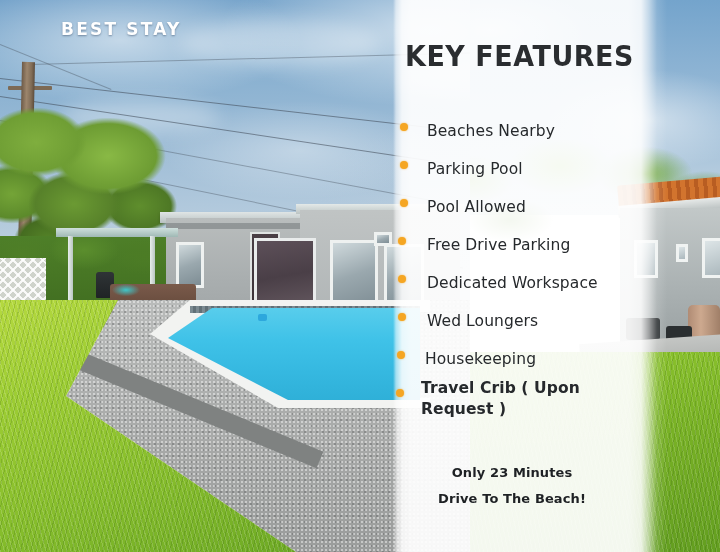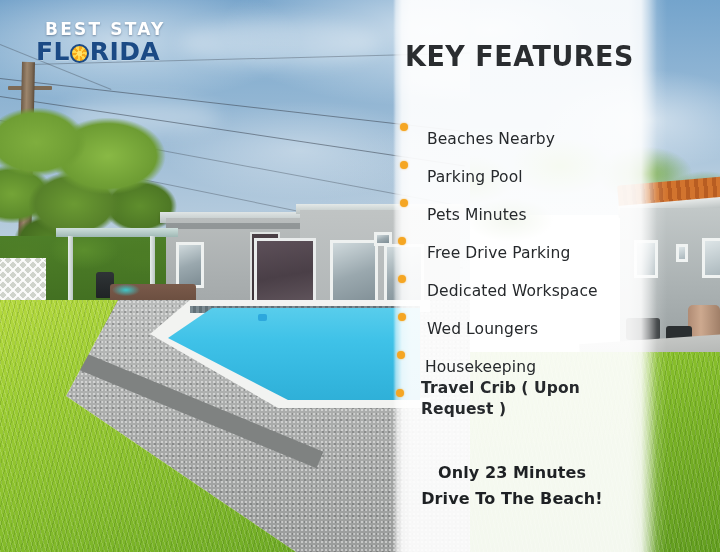--- a/index.html
+++ b/index.html
@@ -278,21 +278,21 @@
     font-size:28px; font-weight:bold;
     letter-spacing:.6px;
     color:#2a2d30;
     text-transform:uppercase;
     transform:scaleX(.96);
     transform-origin:left center;
   }
 
   .feature-list { position:absolute; left:0; top:112px; width:260px; }
   .feature {
-    position:relative; display:flex; align-items:flex-end;
+    position:relative; display:flex; align-items:center;
     margin-bottom:0;
     height:38px;
     padding-left:46px;
   }
   .feature.tall { height:auto; min-height:38px;font-weight:bold; }
   .bullet {
     position:absolute; left:19px; top:11px;
     width:8px; height:8px; border-radius:50%;
     background:#f5a623;
     box-shadow:0 0 2px rgba(245,166,35,.7);
@@ -310,27 +310,27 @@
   .feature:nth-child(6) .bullet { left:17px; }
   .feature:nth-child(7) .bullet { left:16px; }
   .feature:nth-child(8) .bullet { left:15px; }
   .feature:nth-child(7) { padding-left:44px; }
   .feature:nth-child(8) { padding-left:40px; }
 
   .cta {
     position:absolute; left:0; top:460px; width:262px;
     text-align:center;
     font-family:"DejaVu Sans", sans-serif;
-    font-size:16px; font-weight:bold;
+    font-size:13px; font-weight:bold;
     line-height:26px; color:#1e2124;
     letter-spacing:.1px;
   }
 
   
-  .logo { position:absolute; left:36px; top:20px; width:140px; height:46px; }
+  .logo { position:absolute; left:52px; top:20px; width:140px; height:46px; }
   .logo-top {
     font-family:"DejaVu Sans", sans-serif;
     font-size:17px; font-weight:bold; letter-spacing:2.2px;
     color:#ffffff;
     text-shadow:0 1px 2px rgba(30,50,80,.45);
     line-height:19px;
     padding-left:9px;
   }
   .logo-bottom {
     font-family:"DejaVu Sans", sans-serif;
@@ -428,44 +428,39 @@
     <div class="pool-tile"></div>
     <div class="pool-water"></div>
     <div class="pool-float"></div>
     <div class="deck-edge"></div>
     <div class="grass"></div>
     <div class="grass-tex"></div>
   </div>
 
   <div class="logo">
     <div class="logo-top">BEST STAY</div>
-    <div class="logo-bottom">
-      <span>FL</span>
-      <span class="sun-o"></span>
-      <span>RIDA</span>
-    </div>
   </div>
 
   <div class="panel"></div>
 
   <div class="panel-content">
     <div class="kf-title">KEY FEATURES</div>
 
     <div class="feature-list">
       <div class="feature">
         <span class="bullet"></span>
         <span class="feature-label">Beaches Nearby</span>
       </div>
       <div class="feature">
         <span class="bullet"></span>
         <span class="feature-label">Parking Pool</span>
       </div>
       <div class="feature">
         <span class="bullet"></span>
-        <span class="feature-label">Pets Minutes</span>
+        <span class="feature-label">Pool Allowed</span>
       </div>
       <div class="feature">
         <span class="bullet"></span>
         <span class="feature-label">Free Drive Parking</span>
       </div>
       <div class="feature">
         <span class="bullet"></span>
         <span class="feature-label">Dedicated Workspace</span>
       </div>
       <div class="feature">

